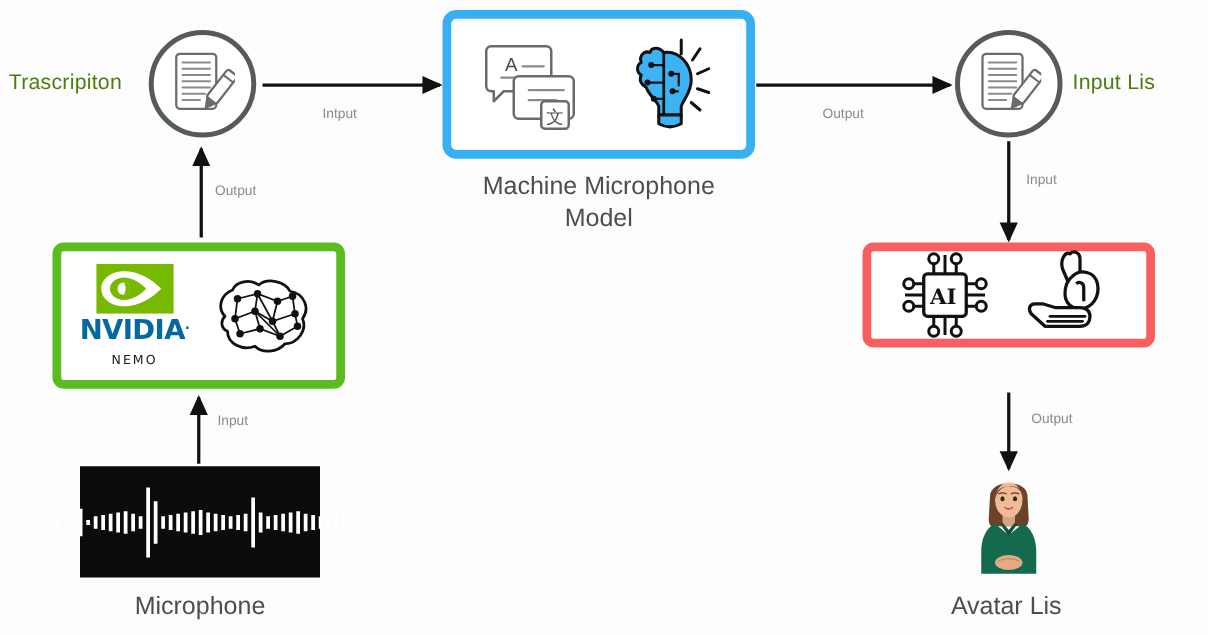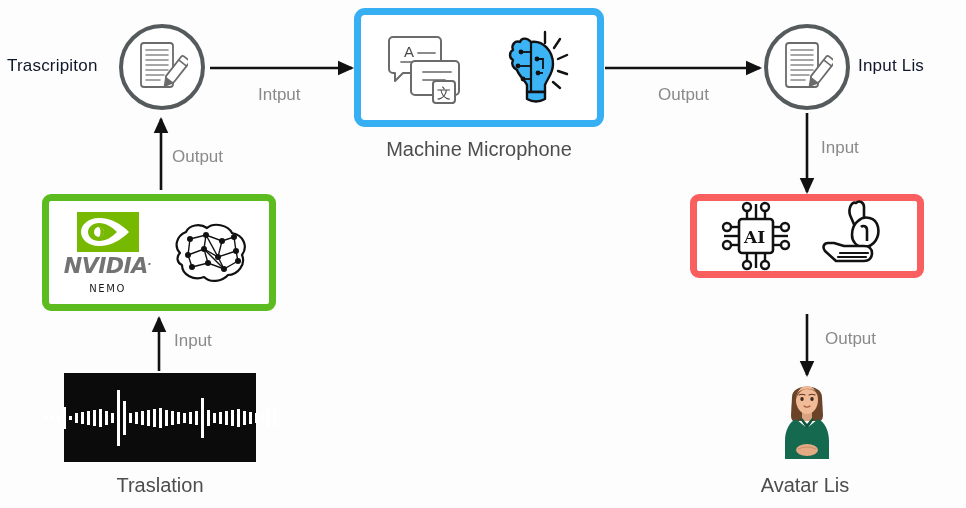--- a/index.html
+++ b/index.html
@@ -8,35 +8,35 @@
     background: #fdfdfd;
     font-family: "Liberation Sans", sans-serif;
     overflow: hidden;
   }
   #stage { position: relative; width: 966px; height: 508px; background: #fdfdfd; }
 
   .abs { position: absolute; }
 
   
   .label-node {
-    color: #0f172a;
+    color: #4d7c0f;
     font-size: 17px;
     letter-spacing: .2px;
     white-space: nowrap;
   }
   .label-caption {
     color: #4d4d4d;
     font-size: 20px;
     text-align: center;
     white-space: nowrap;
     line-height: 1.3;
   }
   .label-edge {
     color: #8a8a8a;
-    font-size: 17px;
+    font-size: 11px;
     white-space: nowrap;
   }
 
   
   .circle-node {
     width: 86px; height: 86px;
     border: 4px solid #555a5c;
     border-radius: 50%;
     background: #fff;
     display: flex; align-items: center; justify-content: center;
@@ -55,24 +55,23 @@
   .box-red   { border: 7px solid #f95f5f; }
 
   
   .nv-wrap { display:flex; flex-direction:column; align-items:center; }
   .nv-mark { width: 62px; height: 40px; }
   .nv-word {
     font-family: "DejaVu Sans", sans-serif;
     font-weight: 700;
     font-size: 22px;
     letter-spacing: -0.5px;
-    color: #737373;
+    color: #0369a1;
     line-height: 1;
     margin-top: 3px;
-    font-style: italic;
   }
   .nv-word .dot { font-size: 11px; vertical-align: super; }
   .nv-sub {
     font-family: "DejaVu Sans", sans-serif;
     font-size: 10px;
     letter-spacing: 1.6px;
     color: #1a1a1a;
     margin-top: 6px;
   }
 
@@ -196,20 +195,21 @@
         <path d="M36 55 L44 55"></path>
         <path d="M50 35 L56 35 L56 45"></path>
         <path d="M51 49 L56 49"></path>
       </g>
       <path d="M40 68 L40 75 Q49 80 58 75 L58 68 z" fill="#3cb3f5" stroke="#111" stroke-width="2.4" stroke-linejoin="round"></path>
     </svg>
   </div>
 
   <div class="abs label-caption" style="left:354px; top:136px; width:250px;">
     <div>Machine Microphone</div>
+    <div>Model</div>
   </div>
 
   <div class="abs circle-node" style="left:764px; top:24px;">
     <svg width="52" height="54" viewBox="0 0 52 54">
       <rect x="5" y="3" width="32" height="44" rx="3" fill="#fff" stroke="#6b6b6b" stroke-width="1.8"></rect>
       <g stroke="#8b8b8b" stroke-width="1.6" stroke-linecap="round">
         <line x1="10" y1="10" x2="32" y2="10"></line>
         <line x1="10" y1="15" x2="32" y2="15"></line>
         <line x1="10" y1="20" x2="32" y2="20"></line>
         <line x1="10" y1="25" x2="32" y2="25"></line>
@@ -362,21 +362,21 @@
         <div class="wave-bar" style="height: 18px;"></div>
         <div class="wave-bar" style="height: 14px;"></div>
         <div class="wave-bar" style="height: 12px;"></div>
         <div class="wave-bar" style="height: 10px;"></div>
         <div class="wave-bar" style="height: 8px;"></div>
         <div class="wave-bar" style="height: 20px;"></div>
         <div class="wave-bar" style="height: 18px;"></div>
       </div>
   </div>
 
-  <div class="abs label-caption" style="left:40px; top:472px; width:240px;">Traslation</div>
+  <div class="abs label-caption" style="left:40px; top:472px; width:240px;">Microphone</div>
 
   <div class="abs" style="left:776px; top:375px;">
     <svg class="avatar" viewBox="0 0 62 86">
 
       <path d="M16 22 C16 8 46 8 46 22 L47 40 C47 46 43 48 40 46 L22 46 C18 48 15 46 15 40 z" fill="#6b4329"></path>
 
       <rect x="26" y="34" width="10" height="12" fill="#d9a281"></rect>
 
       <ellipse cx="31" cy="25" rx="11" ry="14" fill="#f0bb96"></ellipse>
 

